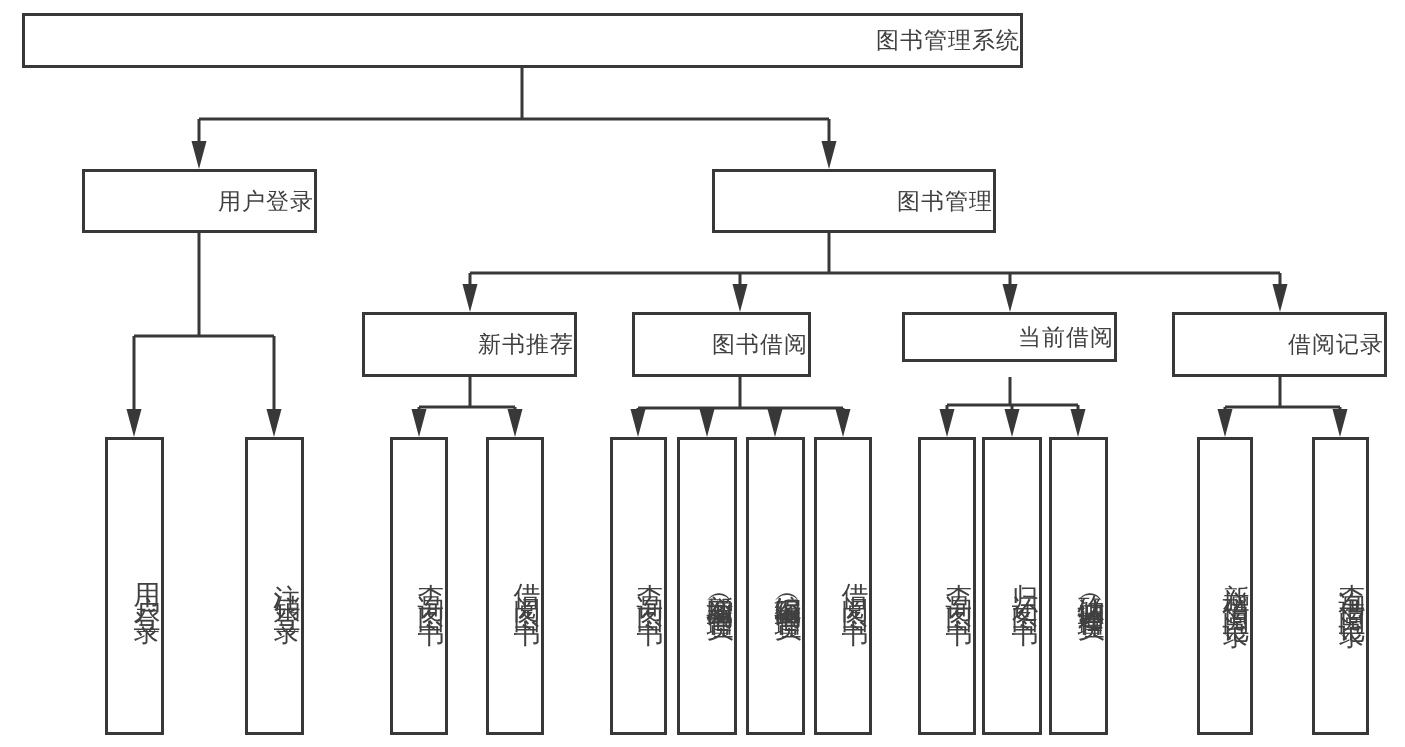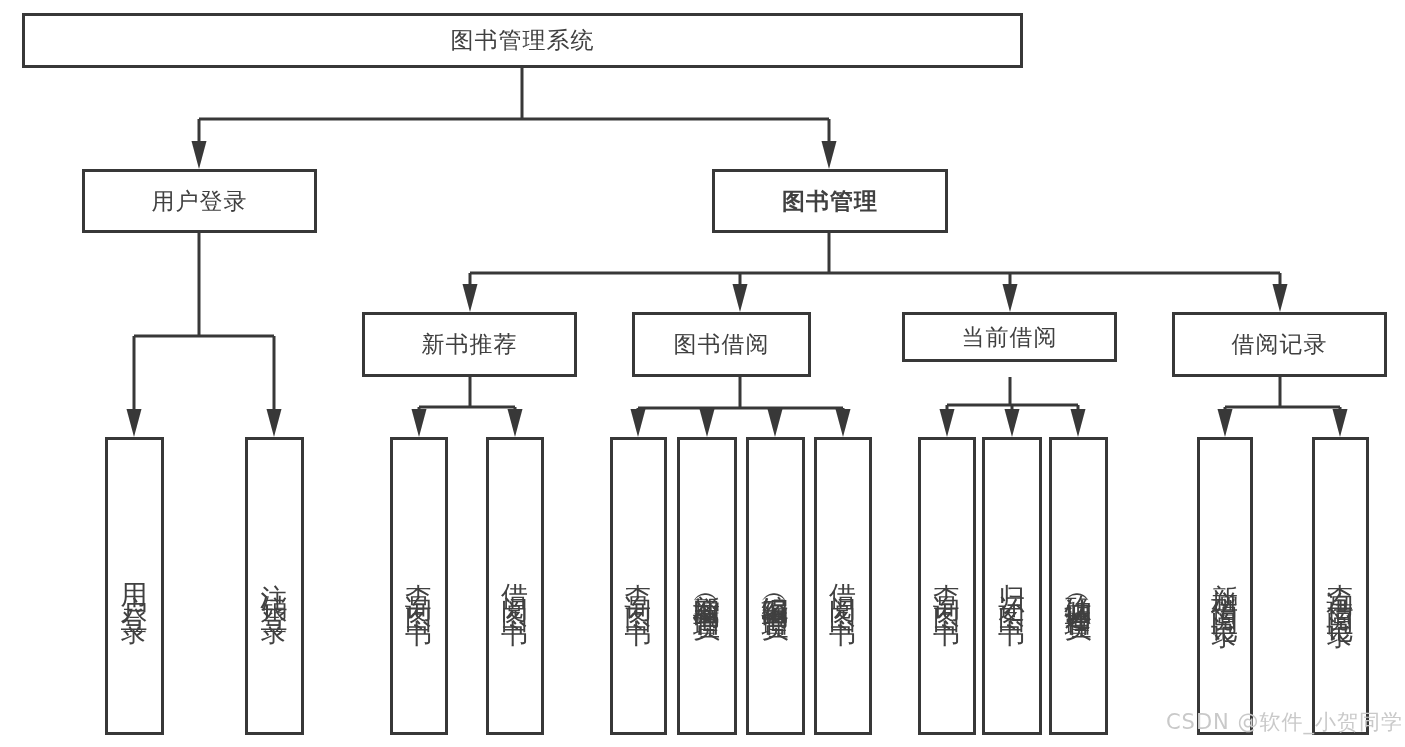--- a/index.html
+++ b/index.html
@@ -16,21 +16,21 @@
     left: 0; top: 0;
     width: 1405px; height: 747px;
   }
   .box {
     position: absolute;
     box-sizing: border-box;
     border: 3px solid #383838;
     background: #ffffff;
     display: flex;
     align-items: center;
-    justify-content: center;
+    justify-content: flex-end;
     color: #404040;
   }
   .hlabel {
     font-size: 23px;
     letter-spacing: 1px;
     white-space: nowrap;
   }
   .vtext {
     writing-mode: vertical-lr;
     text-orientation: mixed;
@@ -118,21 +118,21 @@
     </g>
   </svg>
 
   <div class="box" style="left:22px; top:13px; width:1001px; height:55px;">
     <span class="hlabel">图书管理系统</span>
   </div>
 
   <div class="box" style="left:82px; top:169px; width:235px; height:64px;">
     <span class="hlabel">用户登录</span>
   </div>
-  <div class="box" style="left:712px; top:169px; width:236px; height:64px;font-weight:bold;">
+  <div class="box" style="left:712px; top:169px; width:284px; height:64px;">
     <span class="hlabel">图书管理</span>
   </div>
 
   <div class="box" style="left:362px; top:312px; width:215px; height:65px;">
     <span class="hlabel">新书推荐</span>
   </div>
   <div class="box" style="left:632px; top:312px; width:179px; height:65px;">
     <span class="hlabel">图书借阅</span>
   </div>
   <div class="box" style="left:902px; top:312px; width:215px; height:50px;">
@@ -179,15 +179,14 @@
     <span class="vtext">确认归还（管理员）</span>
   </div>
 
   <div class="box" style="left:1197px; top:437px; width:56px; height:298px;">
     <span class="vtext" style="letter-spacing:8px;">新增借阅记录</span>
   </div>
   <div class="box" style="left:1312px; top:437px; width:57px; height:298px;">
     <span class="vtext" style="letter-spacing:8px;">查询借阅记录</span>
   </div>
 
-  <div class="watermark">CSDN @软件_小贺同学</div>
 
 </div>
 
 </body></html>

